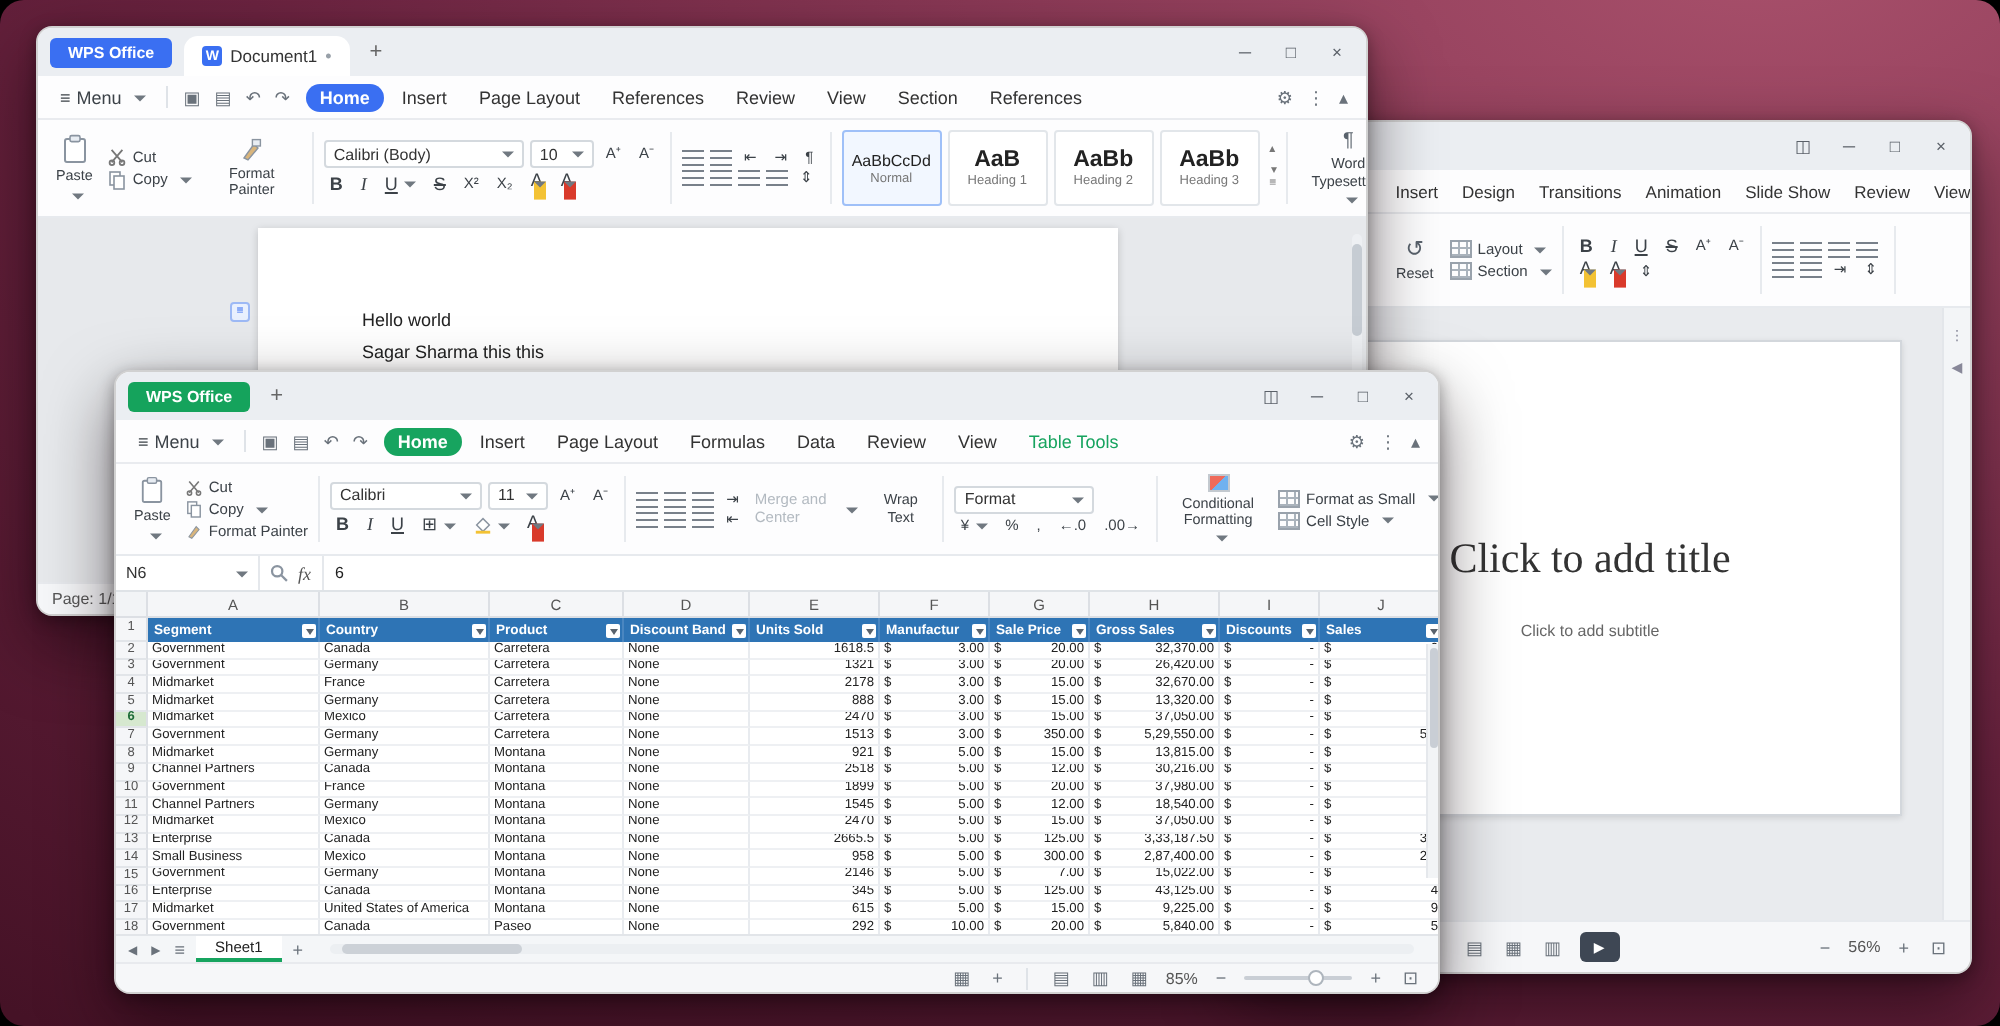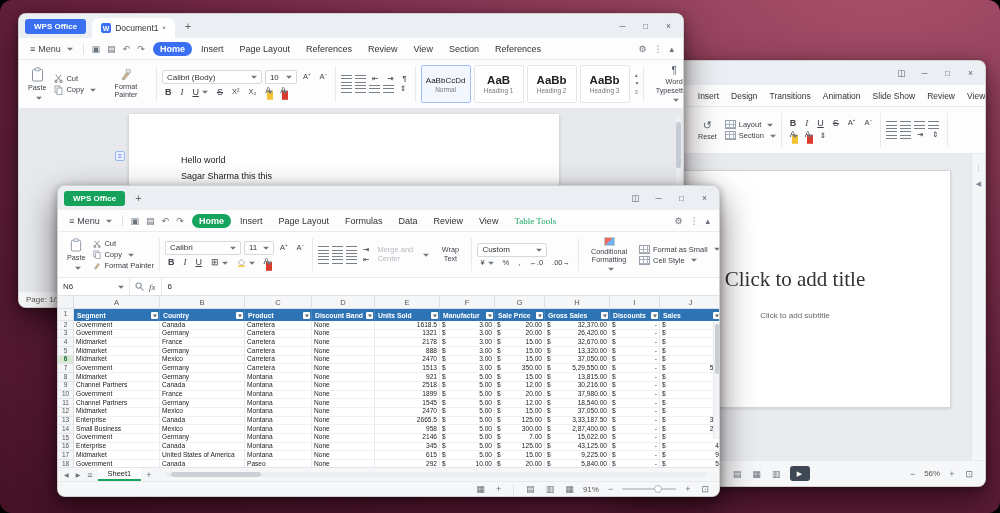--- a/index.html
+++ b/index.html
@@ -28,21 +28,21 @@
 
 .menurow{height:22px;display:flex;align-items:center;padding:0 7px;gap:3px;font-size:9px;color:#3c4248;border-bottom:1px solid #e9ebef;flex:none;background:#fdfdfe;white-space:nowrap;}
 .menubtn{display:flex;align-items:center;gap:3px;padding:2px 4px;}
 .mico{color:#6a727b;font-size:9px;padding:0 2px;}
 .mdiv{width:1px;height:11px;background:#dfe3e8;margin:0 3px;flex:none;}
 .rtabs{display:flex;align-items:center;gap:2px;margin-left:3px;}
 .rtab{padding:2px 7px;font-size:9px;color:#333;border-radius:9px;white-space:nowrap;}
 .win-slides .rtab{font-size:8.5px;padding:2px 5px;}
 .rtab.active{color:#fff;font-weight:bold;}
 .rtab.pill-blue{background:#3a6ff2;}.rtab.pill-green{background:#17a45f;}
-.ctxtab{color:#17a45f;font-size:9px;padding:2px 6px;white-space:nowrap;font-family:Liberation Serif, serif;}
+.ctxtab{color:#17a45f;font-size:9px;padding:2px 6px;white-space:nowrap;}
 
 
 .toolbar{display:flex;align-items:stretch;gap:5px;padding:3px 6px;border-bottom:1px solid #e7eaee;flex:none;background:#fdfdfe;overflow:hidden;white-space:nowrap;}
 .win-writer .toolbar{height:49px;}
 .win-sheet .toolbar{height:46px;}
 .win-slides .toolbar{height:47px;}
 .vdiv{width:1px;background:#e7eaee;margin:3px 0;flex:none;}
 .bigbtn{display:flex;flex-direction:column;align-items:center;justify-content:center;gap:2px;font-size:7.2px;color:#3c4248;padding:0 3px;text-align:center;line-height:1.15;flex:none;}
 .bigbtn .lbl{white-space:normal;width:44px;}
 .stack{display:flex;flex-direction:column;justify-content:center;gap:2px;flex:none;}
@@ -503,21 +503,21 @@
             <span>Merge and Center</span>
           </span>
       </div>
       <div class="bigbtn">
         <span class="lbl" style="width:26px;">Wrap Text</span>
       </div>
       <div class="vdiv"></div>
       <div class="stack">
         <div class="row">
           <span class="combo dd" style="width:70px;">
-              <span>Custom</span>
+              <span>Format</span>
             </span>
         </div>
         <div class="row">
           <span class="fmt small dd">¥</span>
           <span class="fmt small">%</span>
           <span class="fmt small">,</span>
           <span class="fmt small">←.0</span>
           <span class="fmt small">.00→</span>
         </div>
       </div>
@@ -1102,21 +1102,21 @@
           <span class="hthumb" style="display:block;"></span>
         </span>
     </div>
     <div class="sstatus">
       <span class="mico">▦</span>
       <span class="mico">+</span>
       <span class="mdiv"></span>
       <span class="mico">▤</span>
       <span class="mico">▥</span>
       <span class="mico">▦</span>
-      <span>91%</span>
+      <span>85%</span>
       <span class="mico">−</span>
       <span class="zoomslider">
           <span class="zknob"></span>
         </span>
       <span class="mico">+</span>
       <span class="mico">⊡</span>
     </div>
   </section>
 
 </div>

